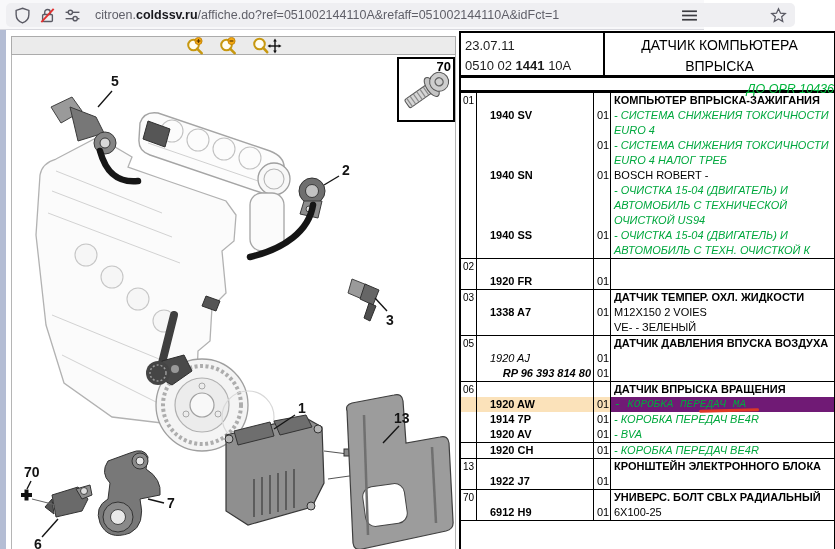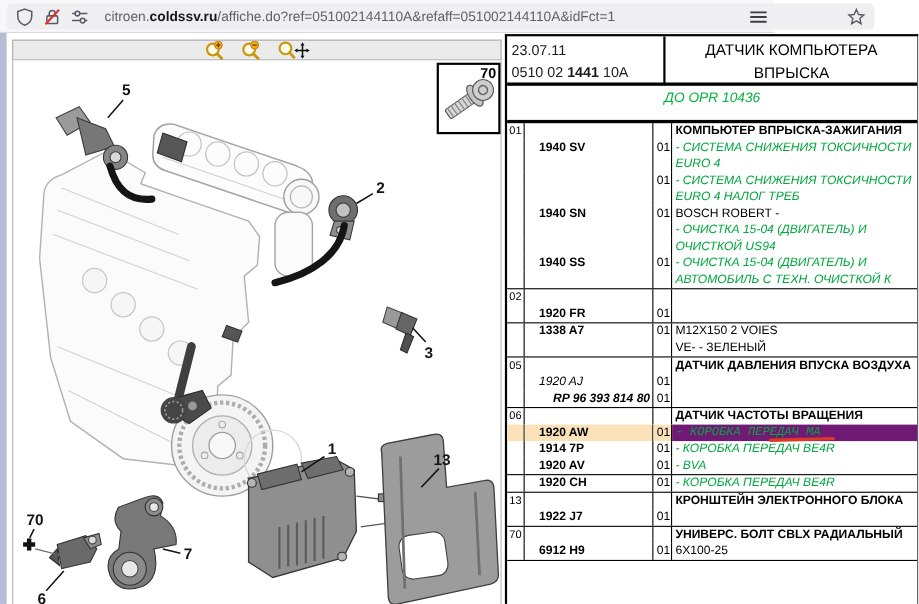--- a/index.html
+++ b/index.html
@@ -32,21 +32,21 @@
            border:2px solid #000; background:#fff; }
   .inset-label { position:absolute; right:2px; top:0px; font-size:13px; font-weight:bold; color:#000; }
 
   
   .ptable { position:absolute; left:459px; top:31px; width:376px; height:518px;
             border-left:2px solid #000; border-top:2px solid #000; border-right:1px solid #000;
             background:#fff; font-size:11px; color:#000; overflow:hidden; }
   .t-header { display:grid; grid-template-columns:144px 1fr; height:45px; border-bottom:3px solid #000; }
   .t-datecell { border-right:2px solid #000; padding:3px 0 0 4px; font-size:13px; line-height:20px; color:#1c1c1c; }
   .t-titlecell { text-align:center; font-weight:normal; font-size:14px; line-height:21px; padding-top:2px; }
-  .t-opr { height:34px; line-height:22px; border-bottom:3px solid #000; text-align:center;
+  .t-opr { height:15px; line-height:22px; border-bottom:3px solid #000; text-align:right;
            font-style:italic; font-size:12.5px; }
   .line { display:grid; grid-template-columns:16px 117px 17px 1fr; height:15px; line-height:15px; }
   .row { border-bottom:1px solid #000; }
   .c { border-right:1px solid #000; overflow:visible; white-space:nowrap; }
   .c.desc { border-right:none; padding-left:3px; position:relative; }
   .c.idx { padding-left:2px; font-size:10px; }
   .c.part { padding-left:13px; font-size:11px; }
   .c.qty { padding-left:3px; }
   .bold { font-weight:bold; }
   .italic { font-style:italic; }
@@ -356,20 +356,26 @@
           <div class="line">
             <div class="c idx"></div>
             <div class="c part "></div>
             <div class="c qty"></div>
             <div class="c desc green" style="color: rgb(0, 168, 62);">- ОЧИСТКА 15-04 (ДВИГАТЕЛЬ) И</div>
           </div>
           <div class="line">
             <div class="c idx"></div>
             <div class="c part "></div>
             <div class="c qty"></div>
+            <div class="c desc green" style="color: rgb(0, 168, 62);">АВТОМОБИЛЬ С ТЕХНИЧЕСКОЙ</div>
+          </div>
+          <div class="line">
+            <div class="c idx"></div>
+            <div class="c part "></div>
+            <div class="c qty"></div>
             <div class="c desc green" style="color: rgb(0, 168, 62);">ОЧИСТКОЙ US94</div>
           </div>
           <div class="line">
             <div class="c idx"></div>
             <div class="c part bold">1940 SS</div>
             <div class="c qty">01</div>
             <div class="c desc green" style="color: rgb(0, 168, 62);">- ОЧИСТКА 15-04 (ДВИГАТЕЛЬ) И</div>
           </div>
           <div class="line">
             <div class="c idx"></div>
@@ -386,20 +392,26 @@
           </div>
           <div class="line">
             <div class="c idx"></div>
             <div class="c part bold">1920 FR</div>
             <div class="c qty">01</div>
             <div class="c desc "></div>
           </div>
         </div>
         <div class="row">
           <div class="line">
+            <div class="c idx">03</div>
+            <div class="c part "></div>
+            <div class="c qty"></div>
+            <div class="c desc bold">ДАТЧИК ТЕМПЕР. ОХЛ. ЖИДКОСТИ</div>
+          </div>
+          <div class="line">
             <div class="c idx"></div>
             <div class="c part bold">1338 A7</div>
             <div class="c qty">01</div>
             <div class="c desc ">M12X150 2 VOIES</div>
           </div>
           <div class="line">
             <div class="c idx"></div>
             <div class="c part "></div>
             <div class="c qty"></div>
             <div class="c desc ">VE- - ЗЕЛЕНЫЙ</div>
@@ -423,21 +435,21 @@
             <div class="c part bolditalic-right">RP 96 393 814 80</div>
             <div class="c qty">01</div>
             <div class="c desc "></div>
           </div>
         </div>
         <div class="row">
           <div class="line">
             <div class="c idx">06</div>
             <div class="c part "></div>
             <div class="c qty"></div>
-            <div class="c desc bold">ДАТЧИК ЧАСТОТЫ ВРАЩЕНИЯ</div>
+            <div class="c desc bold">ДАТЧИК ВПРЫСКА ВРАЩЕНИЯ</div>
           </div>
           <div class="line hl">
             <div class="c idx" style="background: rgb(251, 226, 186);"></div>
             <div class="c part bold" style="background: rgb(251, 226, 186);">1920 AW</div>
             <div class="c qty" style="background: rgb(251, 226, 186);">01</div>
             <div class="c desc green" style="color: rgb(0, 168, 62); background: #701a75; font-family: Liberation Mono, monospace;">- КОРОБКА ПЕРЕДАЧ MA<div class="redline" style="background: rgb(221, 56, 38);"></div></div>
           </div>
           <div class="line">
             <div class="c idx"></div>
             <div class="c part bold">1914 7P</div>

